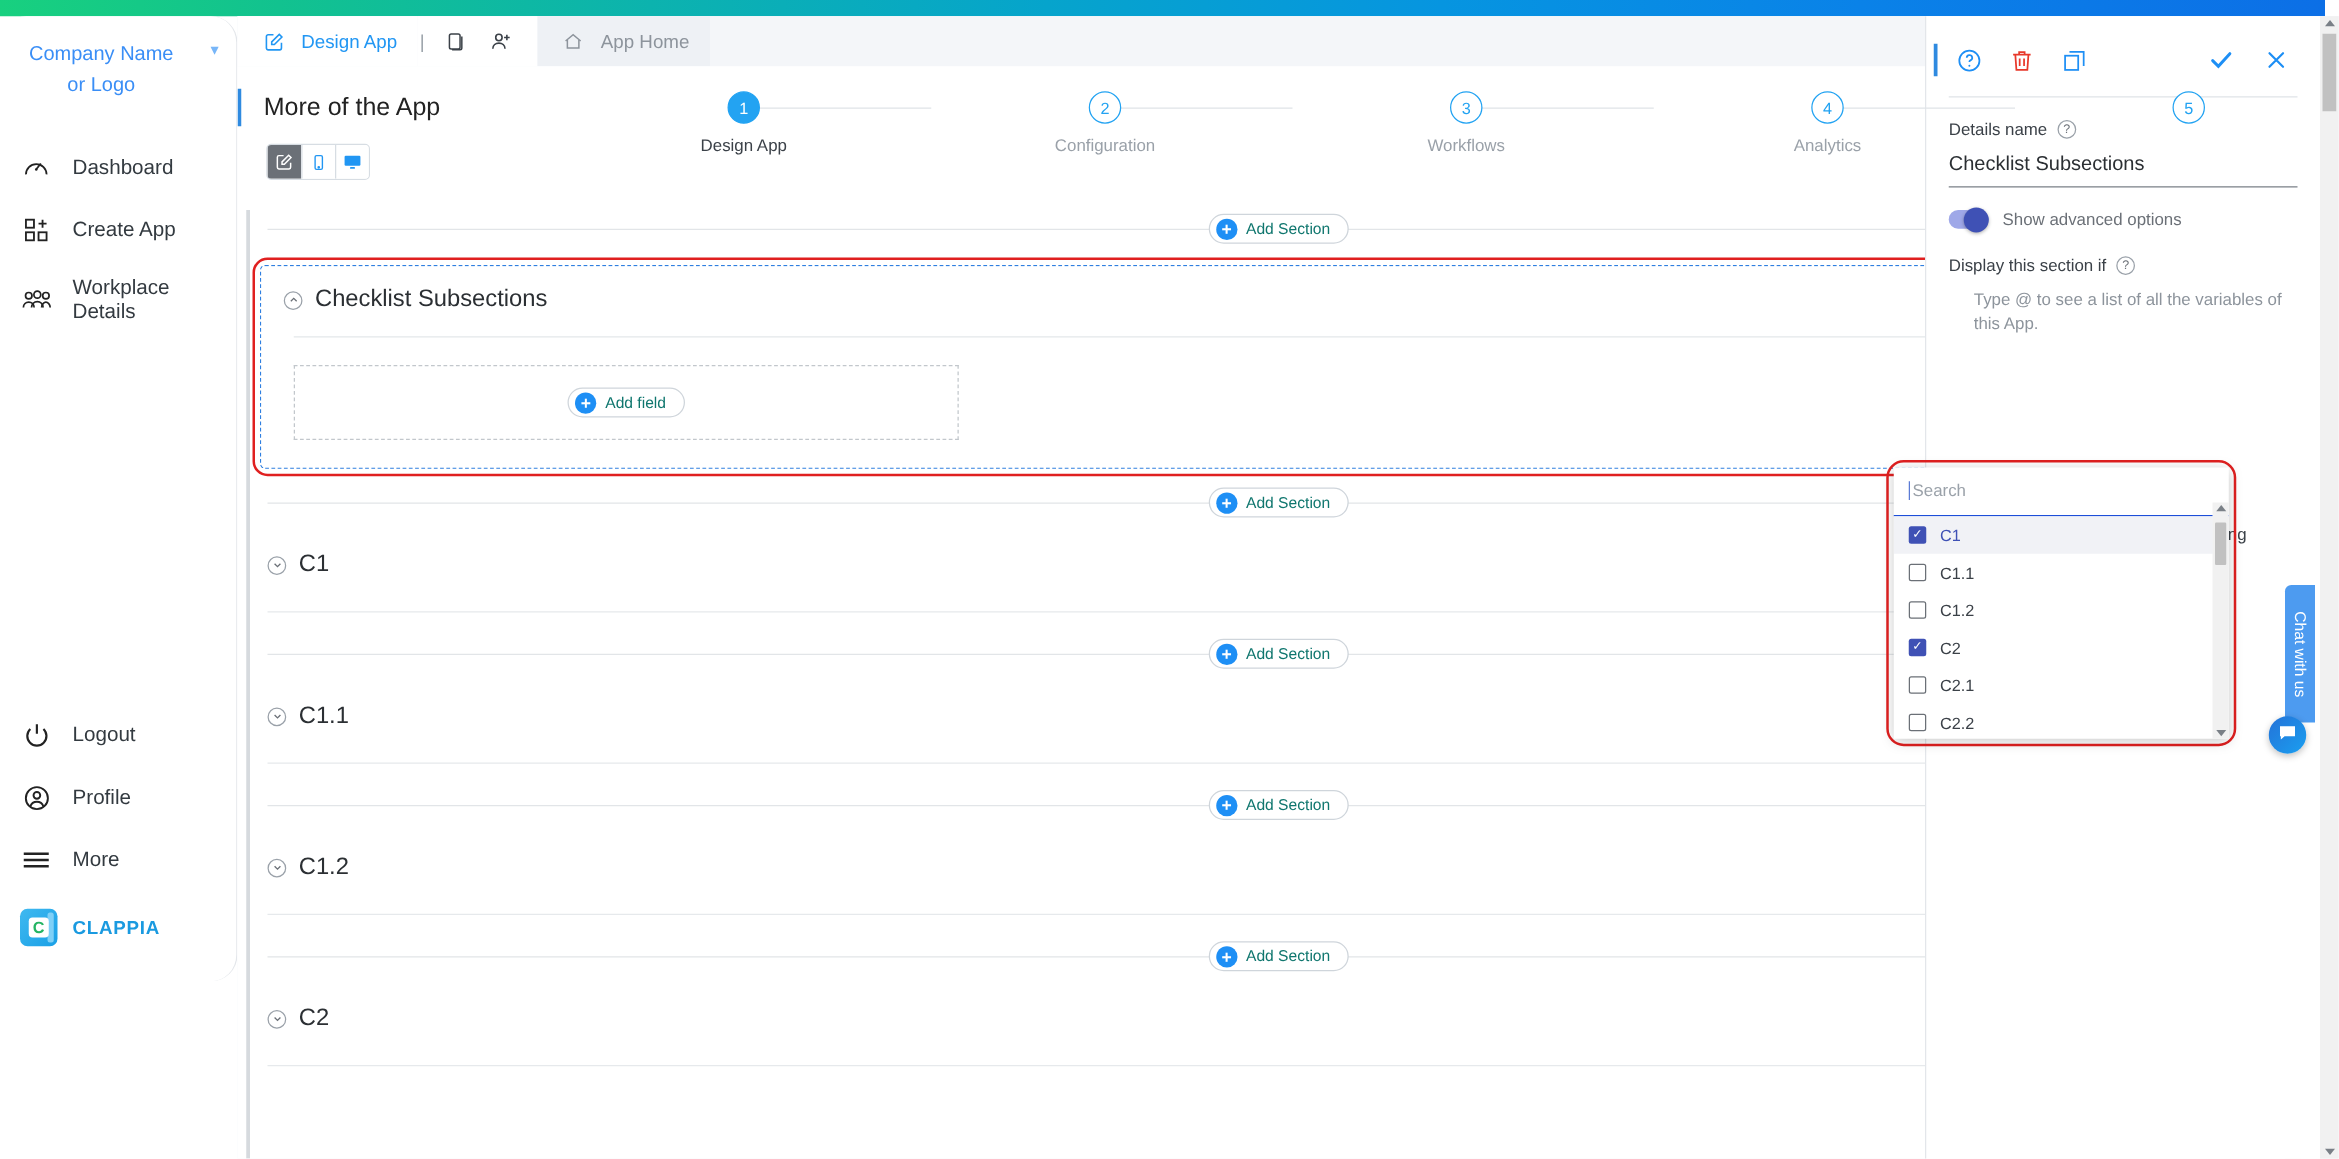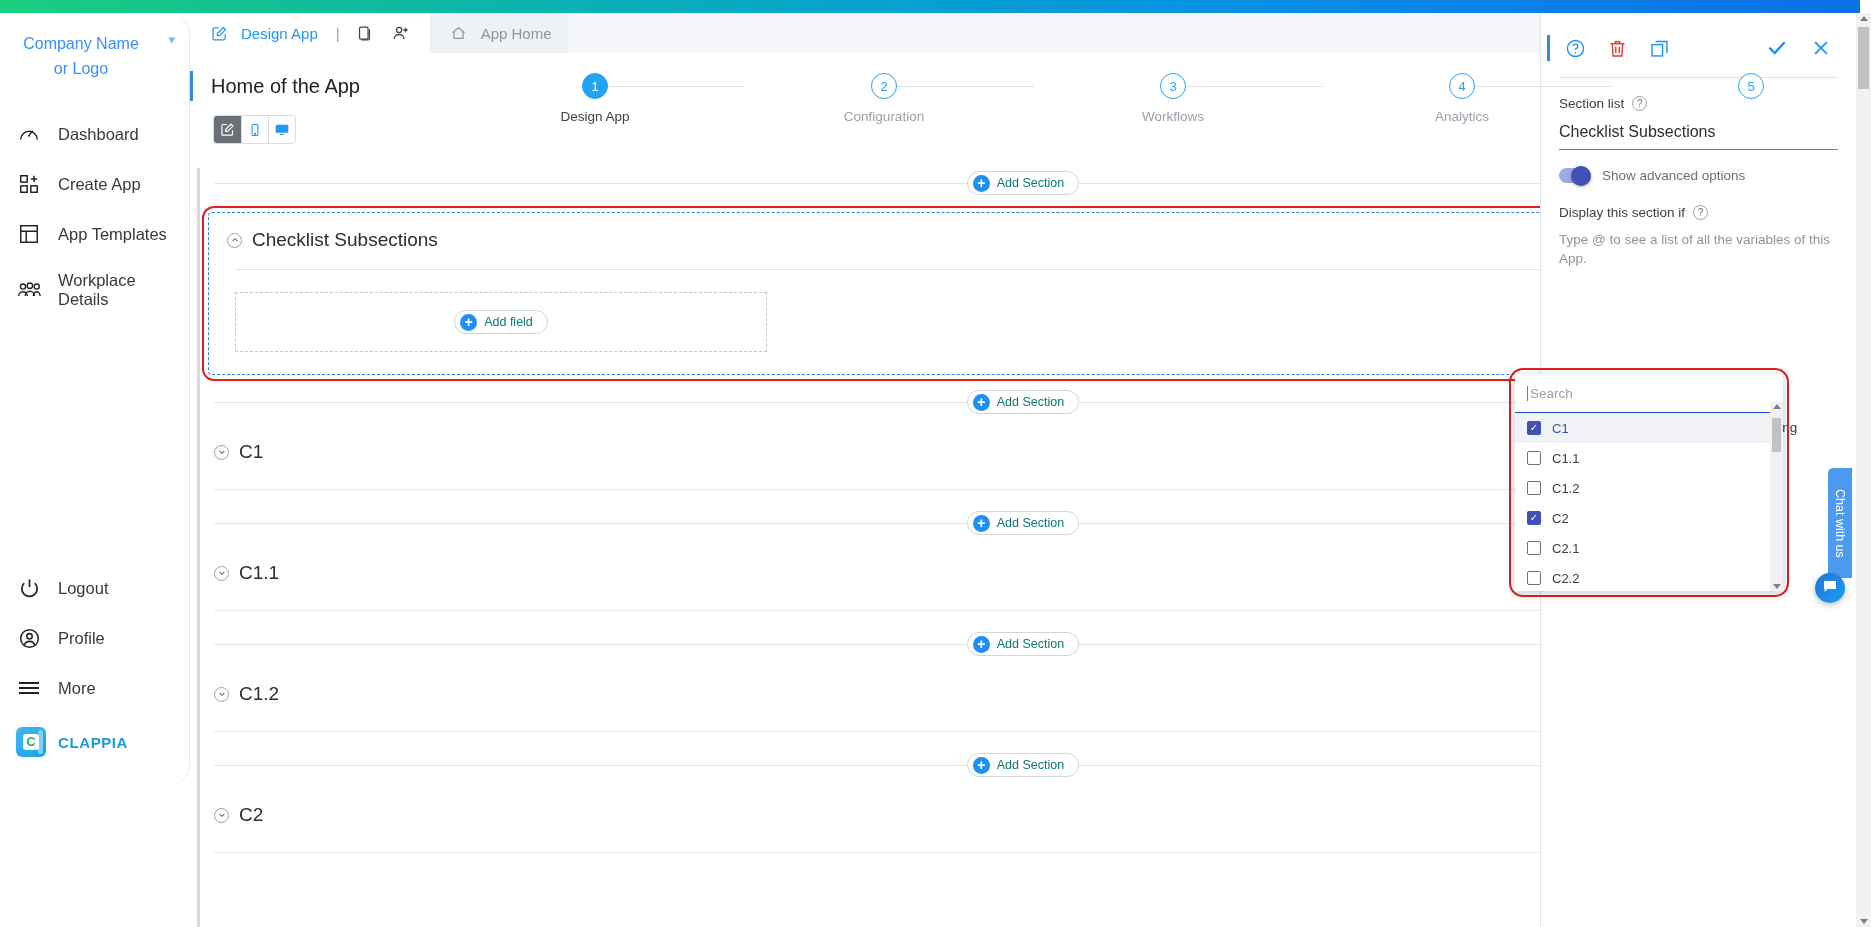--- a/index.html
+++ b/index.html
@@ -194,21 +194,21 @@
     font-family:"Liberation Sans", sans-serif;
   }
   .rp-toggle-row { display:flex; align-items:center; gap:11px; margin-top: 18px; }
   .switch { width:32px; height:15px; border-radius:8px; position:relative; cursor:pointer; }
   .switch.on { background:#9fa8e8; }
   .switch.on .knob { right:0; background:#3f51b5; }
   .switch.off { background:#c9ced4; }
   .switch.off .knob { left:0; background:#ffffff; border:1px solid #c9ced4; }
   .knob { position:absolute; top:-2.5px; width:20px; height:20px; border-radius:50%; box-shadow:0 1px 3px rgba(0,0,0,.3); }
   .sw-label { font-size:13.5px; color:#6b7077;text-align:center; }
-  .rp-sub { font-size:13.5px; color:#8d949c; line-height:19px; margin-top: 10px; }
+  .rp-sub { font-size:13.5px; color:#8d949c; line-height:19px; margin-top: 10px; margin-left: 20px; }
 
   .rp-toggle-row2 { display:flex; align-items:flex-start; gap:11px; margin-top: 150px; padding:0 18px; }
   .sw-label2 { font-size:13.5px; color:#3b4148; line-height:19px; }
 
   
   .dd-wrap { position:absolute; left: -32px; top: 355px; }
   .dd-redring {
     border: 2.5px solid #e02020; border-radius: 14px; padding: 4px;
   }
   .dd {
@@ -301,29 +301,20 @@
             <rect x="3" y="3" width="7" height="7"></rect>
               <rect x="3" y="14" width="7" height="7"></rect>
               <rect x="14" y="14" width="7" height="7"></rect>
             <path d="M17.5 3v7M14 6.5h7"></path>
           </svg>
         </span>
         <span class="nav-label">Create App</span>
       </div>
       <div class="nav-item">
         <span class="ico">
-          <svg width="22" height="22" viewBox="0 0 24 24" fill="none" stroke="#222" stroke-width="1.6">
-            <rect x="3" y="3" width="18" height="18"></rect>
-              <path d="M3 9h18M9 9v12"></path>
-          </svg>
-        </span>
-        <span class="nav-label">App Templates</span>
-      </div>
-      <div class="nav-item">
-        <span class="ico">
           <svg width="24" height="22" viewBox="0 0 28 24" fill="none" stroke="#222" stroke-width="1.6">
             <circle cx="7" cy="8" r="3"></circle>
               <path d="M2 19c0-3 2.3-5 5-5s5 2 5 5"></path>
             <circle cx="15" cy="7" r="3.2"></circle>
               <path d="M9.6 19c0-3.2 2.4-5.5 5.4-5.5s5.4 2.3 5.4 5.5"></path>
             <circle cx="23" cy="8" r="3"></circle>
               <path d="M19 19c0-3 2.3-5 4-5s4 2 4 5"></path>
           </svg>
         </span>
         <span class="nav-label">Workplace Details</span>
@@ -405,21 +396,21 @@
         </span>
         <span>App Home</span>
       </div>
     </div>
 
     <div class="content">
 
       <div class="apphead">
         <div class="appname-wrap">
           <div class="accentbar"></div>
-          <div class="appname">Home of the App</div>
+          <div class="appname">More of the App</div>
         </div>
         <div class="devtoggle">
           <div class="devbtn sel">
             <svg width="15" height="15" viewBox="0 0 24 24" fill="none" stroke="#ffffff" stroke-width="1.9">
               <path d="M20 13v6a2 2 0 0 1-2 2H5a2 2 0 0 1-2-2V6a2 2 0 0 1 2-2h6"></path>
               <path d="M17.5 3.5 20.5 6.5 12 15H9v-3z"></path>
             </svg>
           </div>
           <div class="devbtn">
             <svg width="14" height="14" viewBox="0 0 24 24" fill="none" stroke="#2196f3" stroke-width="1.9">
@@ -611,21 +602,21 @@
           <svg width="20" height="20" viewBox="0 0 24 24" fill="none" stroke="#1e8ff5" stroke-width="2.1" stroke-linecap="round">
             <path d="M5.5 5.5 18.5 18.5M18.5 5.5 5.5 18.5"></path>
           </svg>
         </span>
       </div>
     </div>
     <div class="rp-hr"></div>
 
     <div class="rp-body">
       <div class="rp-label">
-        <span>Section list</span>
+        <span>Details name</span>
         <span class="qmark">?</span>
       </div>
       <input class="rp-input" value="Checklist Subsections" style="">
 
       <div class="rp-toggle-row">
         <span class="switch on">
           <span class="knob"></span>
         </span>
         <span class="sw-label">Show advanced options</span>
       </div>

